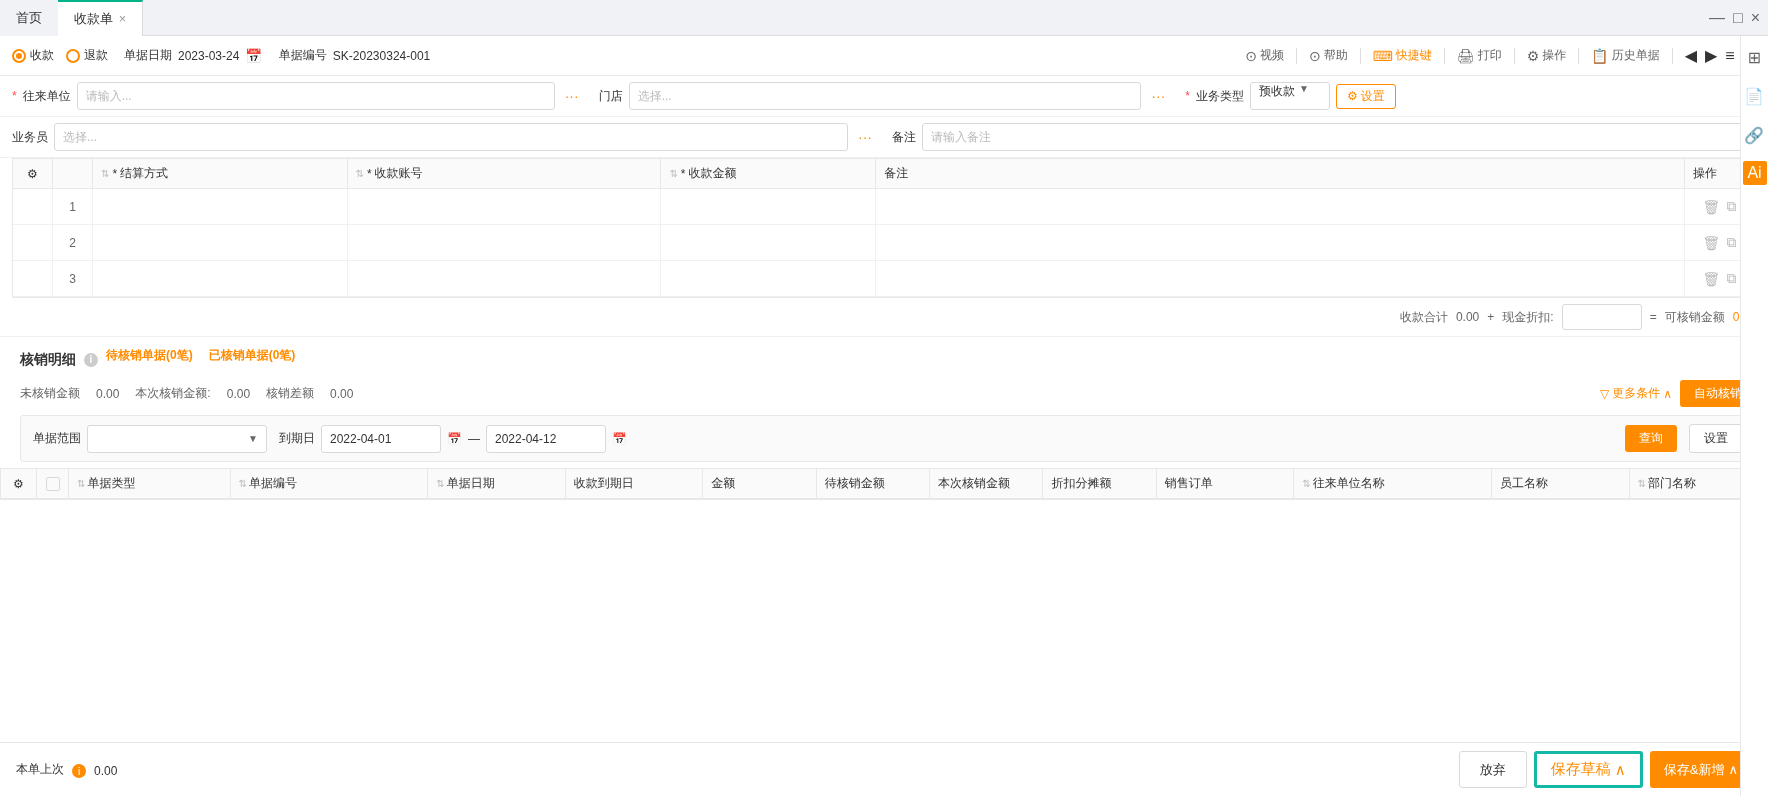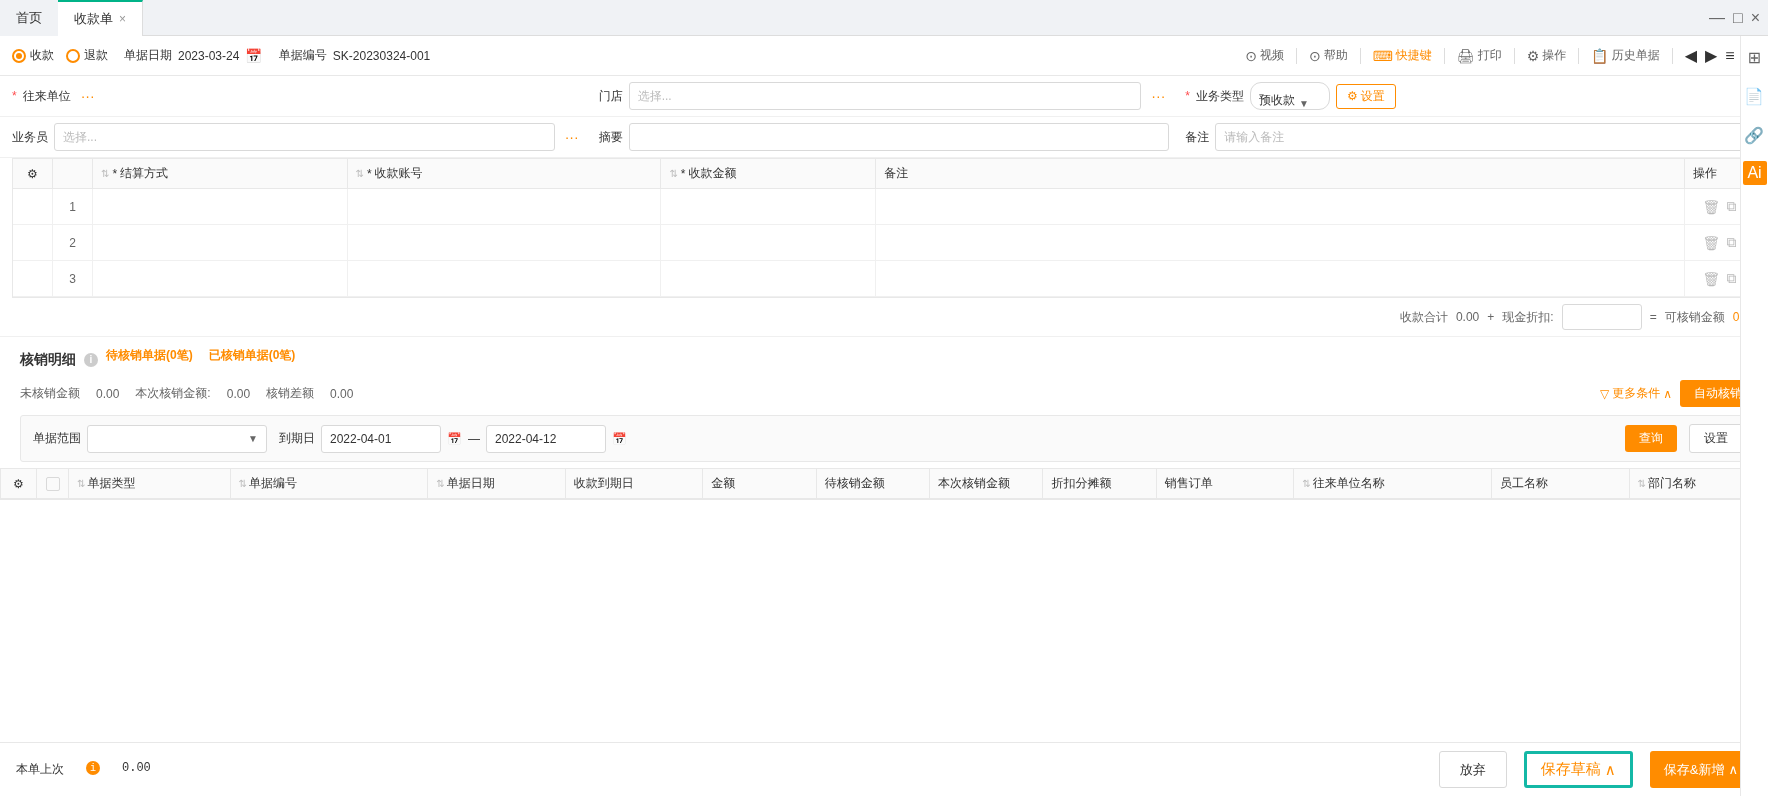--- a/index.html
+++ b/index.html
@@ -49,22 +49,22 @@
     .form-field { display: flex; align-items: center; gap: 6px; flex: 1; }
     .form-field .req { color: #ff4d4f; }
     .form-field .field-label { color: #333; white-space: nowrap; }
     .form-input {
       flex: 1; height: 28px; border: 1px solid #d9d9d9; border-radius: 3px; padding: 0 8px;
       font-size: 12px; color: #bbb; background: #fff; outline: none; min-width: 80px;
     }
     .form-input::placeholder { color: #bbb; }
     .more-btn { color: #ff8c00; font-size: 14px; cursor: pointer; padding: 0 4px; }
     .dropdown-btn {
-      height: 28px; border: 1px solid #d9d9d9; border-radius: 11px; padding: 0 8px;
-      font-size: 12px; color: #333; background: #fff; cursor: pointer; display: flex; align-items: flex-end; gap: 4px;
+      height: 28px; border: 1px solid #d9d9d9; border-radius: 3px; padding: 0 8px;
+      font-size: 12px; color: #333; background: #fff; cursor: pointer; display: flex; align-items: flex-start; gap: 4px;
       min-width: 80px;
     }
     .chevron { font-size: 10px; color: #666; }
     .settings-btn-inline {
       border: 1px solid #ff8c00; color: #ff8c00; padding: 3px 10px; border-radius: 3px;
       cursor: pointer; font-size: 12px; background: #fff; display: flex; align-items: center; gap: 3px;
     }
 
     
     .table-container { border: 1px solid #e8e8e8; margin: 0 12px; flex-shrink: 0; }
@@ -143,23 +143,23 @@
     .col-verify { flex: 0.8; }
     .col-this { flex: 0.8; text-align: right; }
     .col-discount { flex: 0.8; }
     .col-sale { flex: 1; }
     .col-partner { flex: 1.5; }
     .col-staff { flex: 1; }
     .col-dept { flex: 1; }
 
     
     .footer { display: flex; align-items: center; padding: 8px 16px; background: #fff; border-top: 1px solid #e8e8e8; margin-top: auto; }
-    .footer-left { display: flex; align-items: flex-start; gap: 22px; font-size: 12px; font-family: Liberation Mono, monospace; }
+    .footer-left { display: flex; align-items: flex-end; gap: 8px; font-size: 12px; }
     .info-icon2 { width: 14px; height: 14px; border-radius: 50%; background: #ff8c00; color: #fff; font-size: 10px; display: flex; align-items: center; justify-content: center; }
-    .footer-right { margin-left: auto; display: flex; gap: 17px; padding-left: 23px; }
+    .footer-right { margin-left: auto; display: flex; gap: 7px; padding-left: 23px; }
     .btn-abandon { border: 1px solid #d9d9d9; background: #fff; color: #333; padding: 6px 20px; border-radius: 3px; cursor: pointer; font-size: 13px; }
     .btn-draft { border: 3px solid #14b8a6; background: #fff; color: #ff8c00; padding: 6px 14px; border-radius: 3px; cursor: pointer; font-size: 15px; display: flex; align-items: center; gap: 4px; }
     .btn-save { background: #ff8c00; color: #fff; border: none; padding: 6px 14px; border-radius: 3px; cursor: pointer; font-size: 13px; display: flex; align-items: center; gap: 4px; }
 
     
     .right-sidebar {
       position: fixed; right: 0; top: 36px; width: 28px; background: #fff;
       border-left: 1px solid #e8e8e8; display: flex; flex-direction: column; align-items: center;
       padding: 8px 0; gap: 12px; height: calc(796px - 36px);
     }
@@ -244,20 +244,21 @@
       <span class="action-more">▶</span>
       <span class="action-more">≡</span>
       <span class="action-more" style="color:#ff8c00">⊞</span>
     </div>
   </div>
 
   <div class="form-row">
     <div class="form-field">
       <span class="req">*</span>
       <span class="field-label">往来单位</span>
+      <input type="text" class="form-input" placeholder="请输入..." style="">
       <span class="more-btn">···</span>
     </div>
     <div class="form-field">
       <span class="field-label">门店</span>
       <input type="text" class="form-input" placeholder="选择..." style="">
       <span class="more-btn">···</span>
     </div>
     <div class="form-field">
       <span class="req">*</span>
       <span class="field-label">业务类型</span>
@@ -270,24 +271,20 @@
         <span>设置</span>
       </button>
     </div>
   </div>
 
   <div class="form-row">
     <div class="form-field">
       <span class="field-label">业务员</span>
       <input type="text" class="form-input" placeholder="选择..." style="">
       <span class="more-btn">···</span>
-    </div>
-    <div class="form-field">
-      <span class="field-label">摘要</span>
-      <input type="text" class="form-input" style="">
     </div>
     <div class="form-field">
       <span class="field-label">备注</span>
       <input type="text" class="form-input" placeholder="请输入备注" style="">
     </div>
   </div>
 
   <div class="table-container">
     <div class="table-header">
       <div class="th th-settings">⚙</div>

